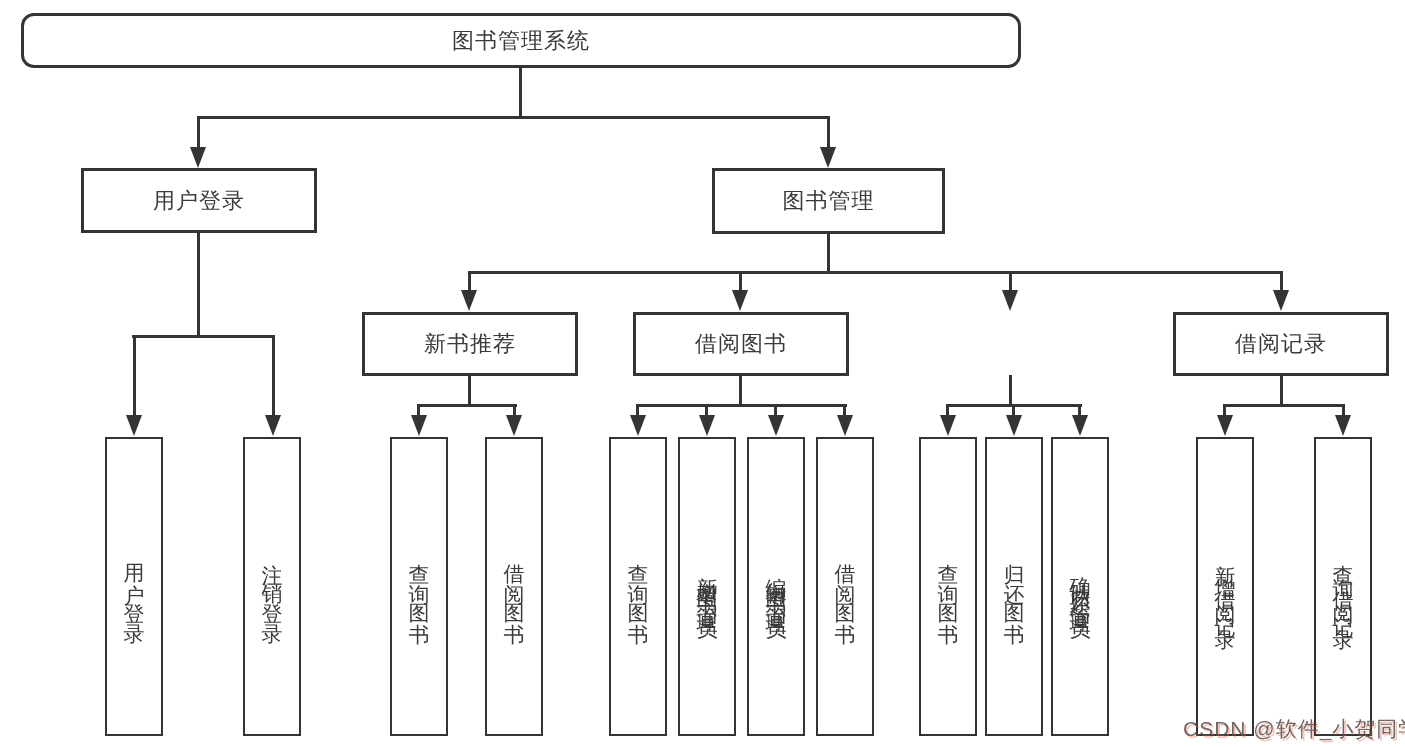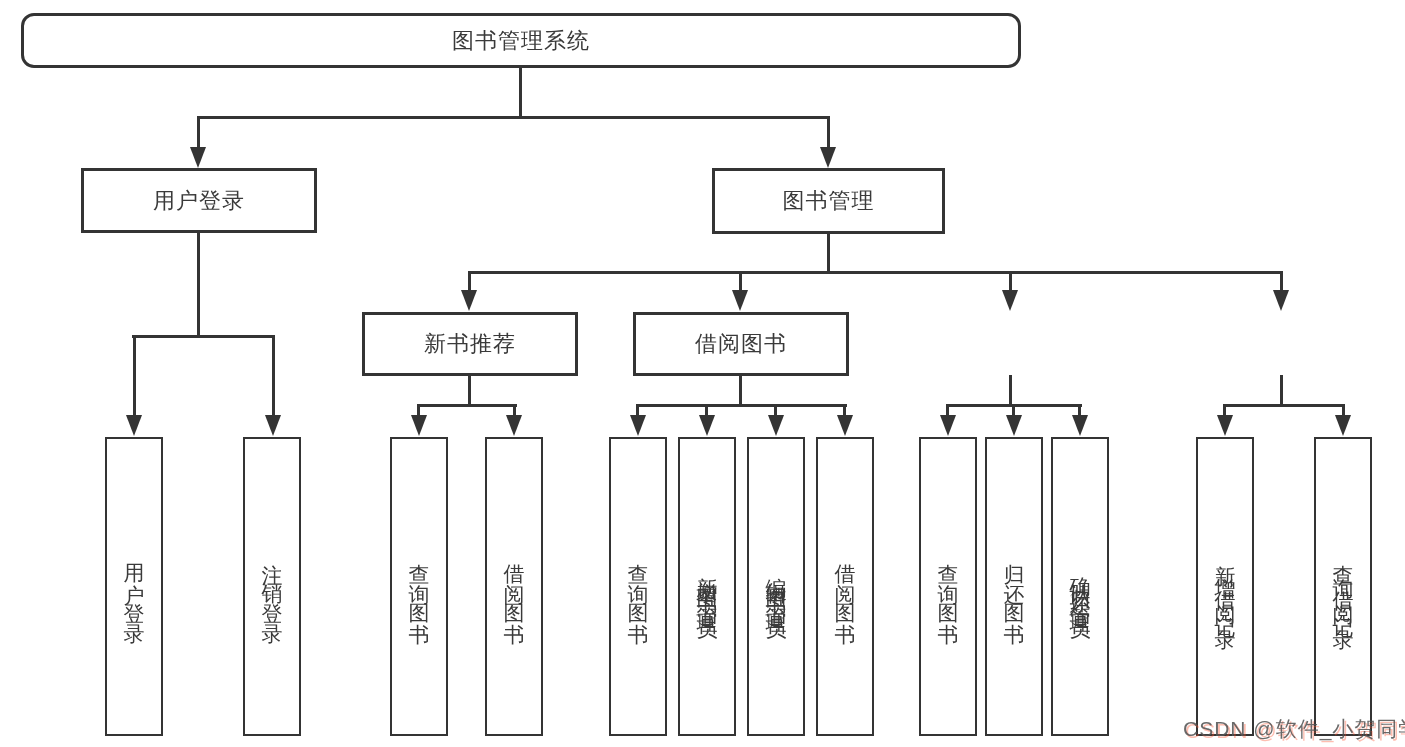--- a/index.html
+++ b/index.html
@@ -129,20 +129,23 @@
   <div class="box" style="left:712px;top:168px;width:233px;height:66px;">
     <span>图书管理</span>
   </div>
 
   <div class="box" style="left:362px;top:312px;width:216px;height:64px;">
     <span>新书推荐</span>
   </div>
   <div class="box" style="left:633px;top:312px;width:216px;height:64px;">
     <span>借阅图书</span>
   </div>
+  <div class="box" style="left:1173px;top:312px;width:216px;height:64px;">
+    <span>借阅记录</span>
+  </div>
 
   <div class="box leaf" style="left:105px;top:437px;width:58px;height:299px;">
     <span class="vtext ls-xl">用户登录</span>
   </div>
   <div class="box leaf" style="left:243px;top:437px;width:58px;height:299px;">
     <span class="vtext ls-xl">注销登录</span>
   </div>
 
   <div class="box leaf" style="left:390px;top:437px;width:58px;height:299px;">
     <span class="vtext ls-xl">查询图书</span>

